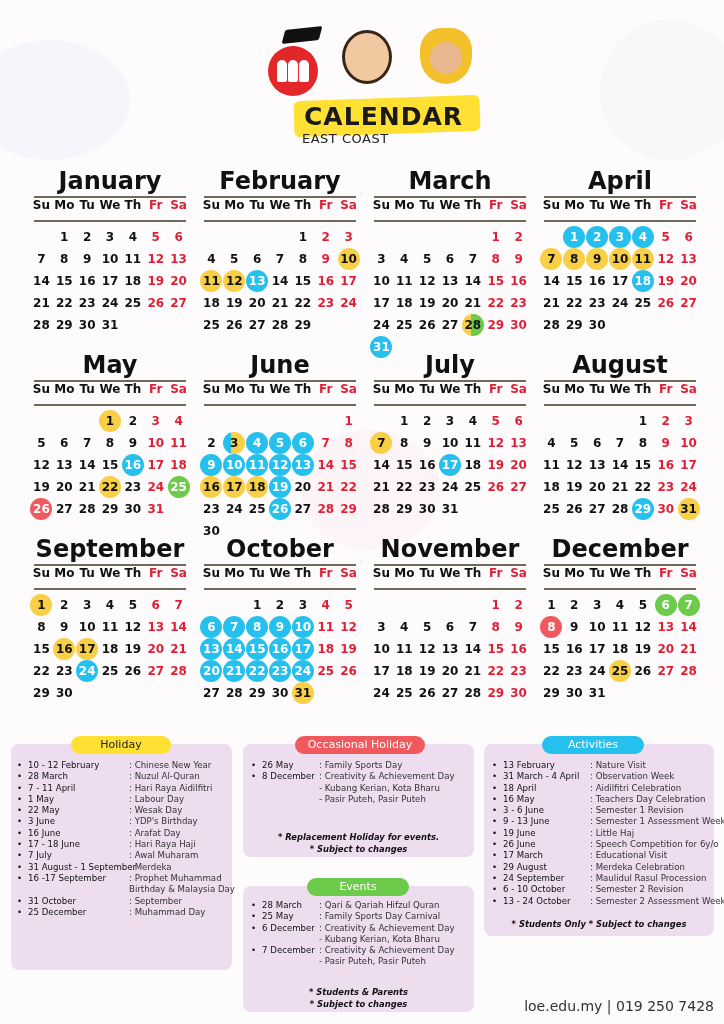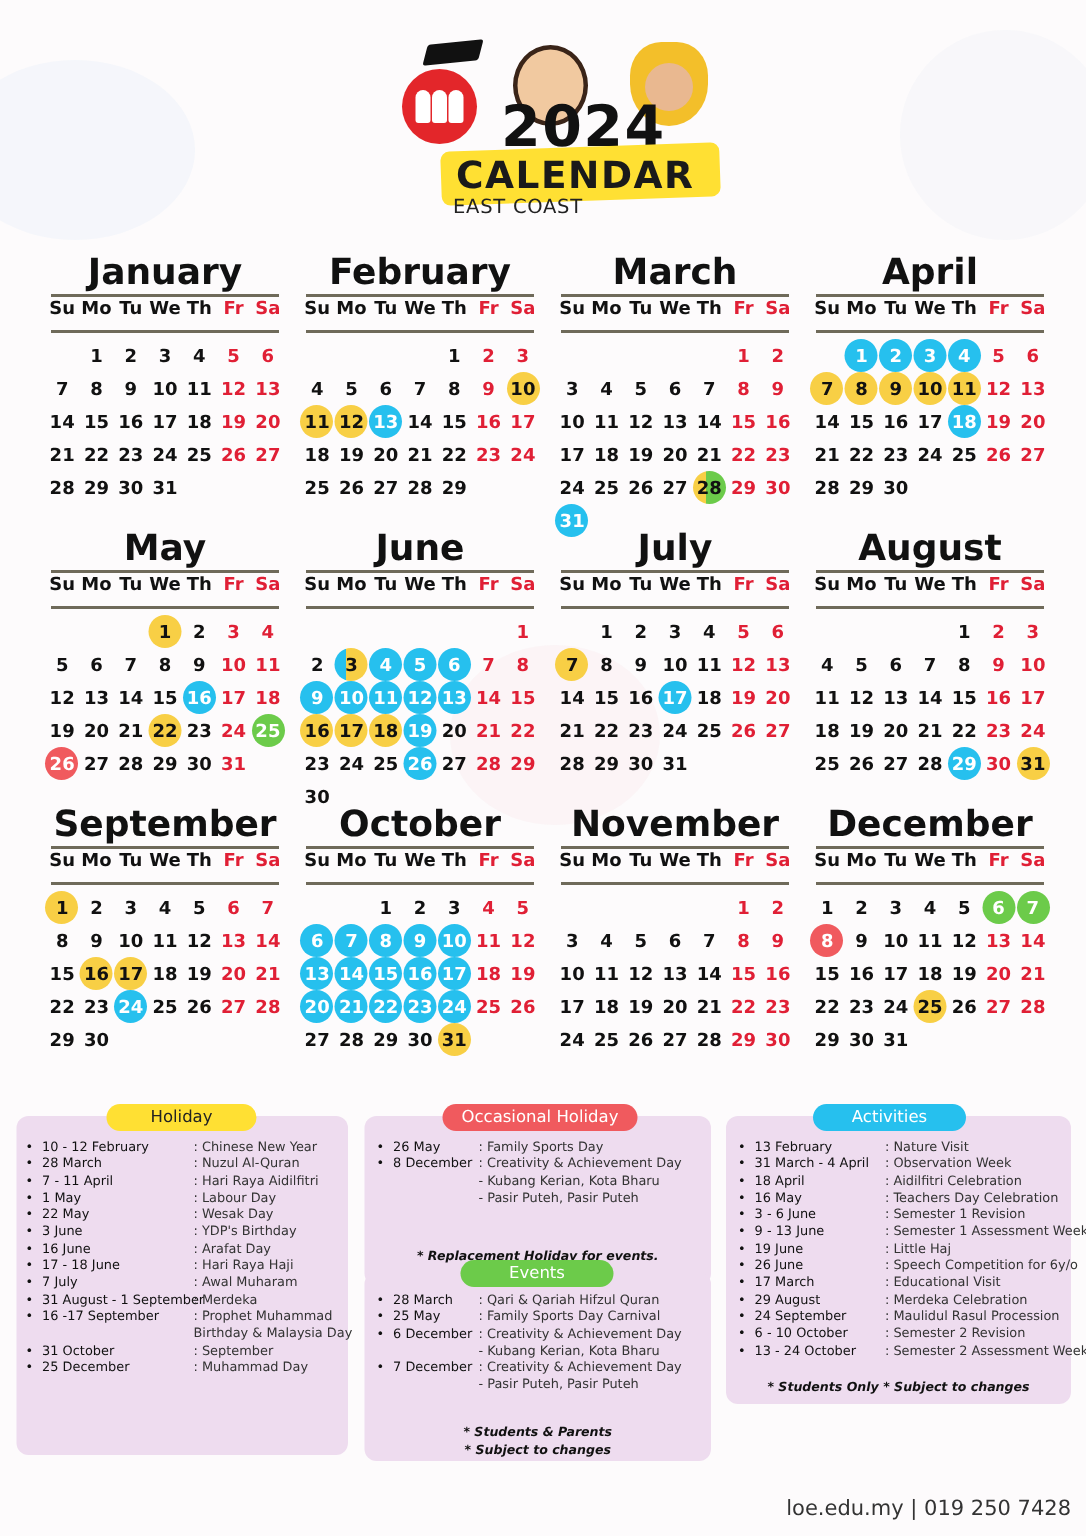--- a/index.html
+++ b/index.html
@@ -56,21 +56,20 @@
   <div class="logo">
     <div class="fig" style="left:9px"></div>
     <div class="fig" style="left:20px"></div>
     <div class="fig" style="left:31px"></div>
   </div>
   <div class="cap"></div>
   <div class="kid1"></div>
   <div class="kid2">
       <div class="face"></div>
     </div>
-  <div class="year">2024</div>
   <div class="banner"></div>
   <div class="cal-title">CALENDAR</div>
   <div class="sub">EAST COAST</div>
 </div>
 
 <div class="months" id="months">
     <div class="month" style="left: 0px; top: 0px;">
       <div class="mname">January</div>
       <div class="rule"></div>
       <div class="dow">
@@ -879,21 +878,21 @@
         <span class="" style="width: 68px; display: inline-block;"></span>
         <span class="t"> - Pasir Puteh, Pasir Puteh</span>
       </div>
     </div>
   <div class="note" style="left:0;right:0;top:87px">
     <div>* Replacement Holiday for events.</div>
     <div>* Subject to changes</div>
   </div>
 </div>
 
-<div class="panel" style="left:243px;top:848px;width:231px;height:126px">
+<div class="panel" style="left:243px;top:886px;width:231px;height:126px">
   <div class="ptitle" style="left:64px;top:-8px;width:102px;background:#6ccb4a;color:#fff">Events</div>
   <div class="plist" id="list-events" style="left:8px;top:14px">
       <div class="row">
         <span class="d" style="width: 68px; display: inline-block;">28 March</span>
         <span class="t">: Qari &amp; Qariah Hifzul Quran</span>
       </div>
       <div class="row">
         <span class="d" style="width: 68px; display: inline-block;">25 May</span>
         <span class="t">: Family Sports Day Carnival</span>
       </div>

